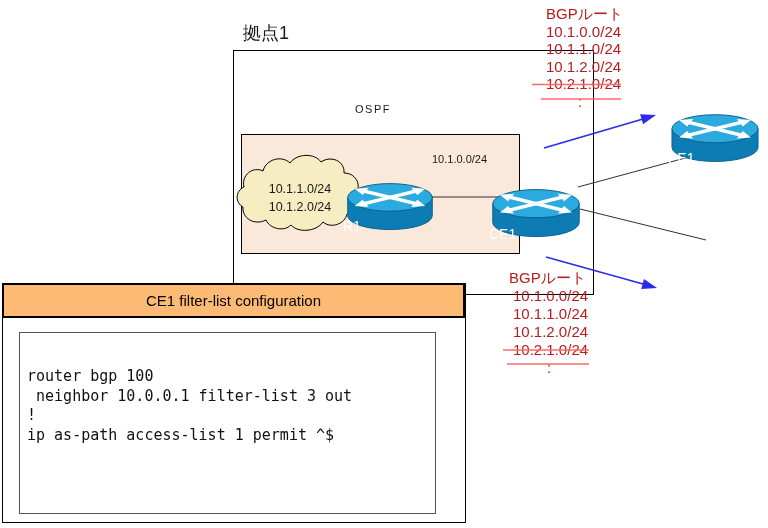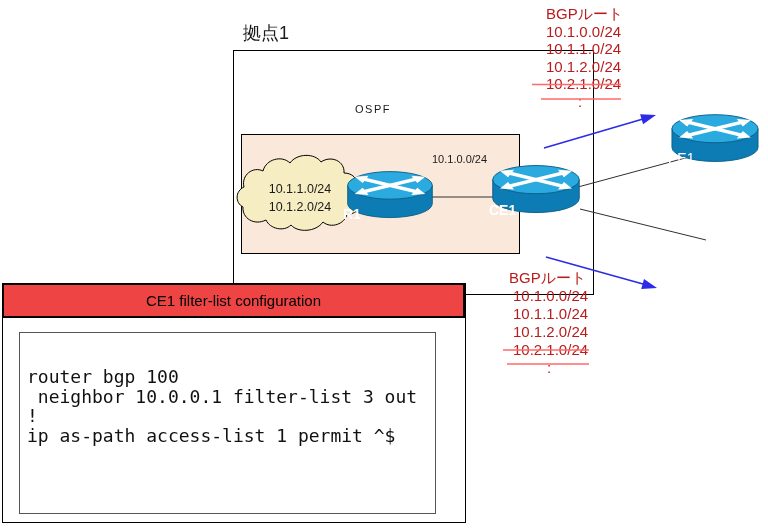--- a/index.html
+++ b/index.html
@@ -20,48 +20,48 @@
   
   .cloud-svg{position:absolute;left:234px;top:148px;z-index:2;}
   .cloud-text{position:absolute;left:244px;top:180px;width:112px;text-align:center;
               font-size:12.5px;line-height:18px;z-index:5;white-space:nowrap;}
 
   
   .router{position:absolute;z-index:3;}
   .router svg{display:block;width:100%;height:100%;}
   .router .rlabel{position:absolute;left:0;right:0;bottom:2px;text-align:left;
                   color:#fff;font-size:14px;z-index:4;}
-  #r1 {left:343px;top:167px;width:94px;height:57px;font-weight:bold;}
-  #ce1{left:489px;top:160px;width:94px;height:60px;font-weight:bold;}
+  #r1 {left:343px;top:179px;width:94px;height:57px;}
+  #ce1{left:489px;top:184px;width:94px;height:60px;}
   #pe1{left:668px;top:110px;width:94px;height:58px;}
   #pe2{left:672px;top:218px;width:93px;height:58px;}
 
   
   svg.under{position:absolute;left:0;top:0;z-index:2;pointer-events:none;}
   svg.over {position:absolute;left:0;top:0;z-index:6;pointer-events:none;}
 
   
   .bgp-list{position:absolute;z-index:5;color:#b91c1c;font-size:15px;white-space:nowrap;}
   #bgp-top{left:546px;top:5px;line-height:17.5px;}
   #bgp-mid{left:509px;top:269px;line-height:18px;}
   #bgp-mid .bgp-item{padding-left:4px;}
   .bgp-ellipsis{text-align:center;}
   #bgp-top .bgp-ellipsis{width:68px;}
   #bgp-mid .bgp-ellipsis{width:80px;}
 
   
   .cfg-outer{position:absolute;left:2px;top:283px;width:462px;height:238px;
              border:1px solid #000;background:#fff;z-index:4;}
   .cfg-title{position:absolute;left:-1px;top:-1px;width:459px;height:31px;border:2px solid #000;
-             background:#ef4444;display:flex;align-items:center;justify-content:center;
+             background:#fdba74;display:flex;align-items:center;justify-content:center;
              font-size:15px;color:#000;}
   .cfg-code{position:absolute;left:16px;top:48px;width:408px;height:146px;border:1px solid #555;
             background:#fff;padding:34px 0 0 7px;
             font-family:"DejaVu Sans Mono","Liberation Mono",monospace;
-            font-size:18px;line-height:19.5px;color:#111;}
+            font-size:15px;line-height:19.5px;color:#111;}
   .code-line{white-space:pre;}
 </style>
 </head>
 <body>
 
 <div class="stage">
 
   <svg width="0" height="0" style="position:absolute">
     <defs>
       <symbol id="router-shape" viewBox="0 0 100 62">

